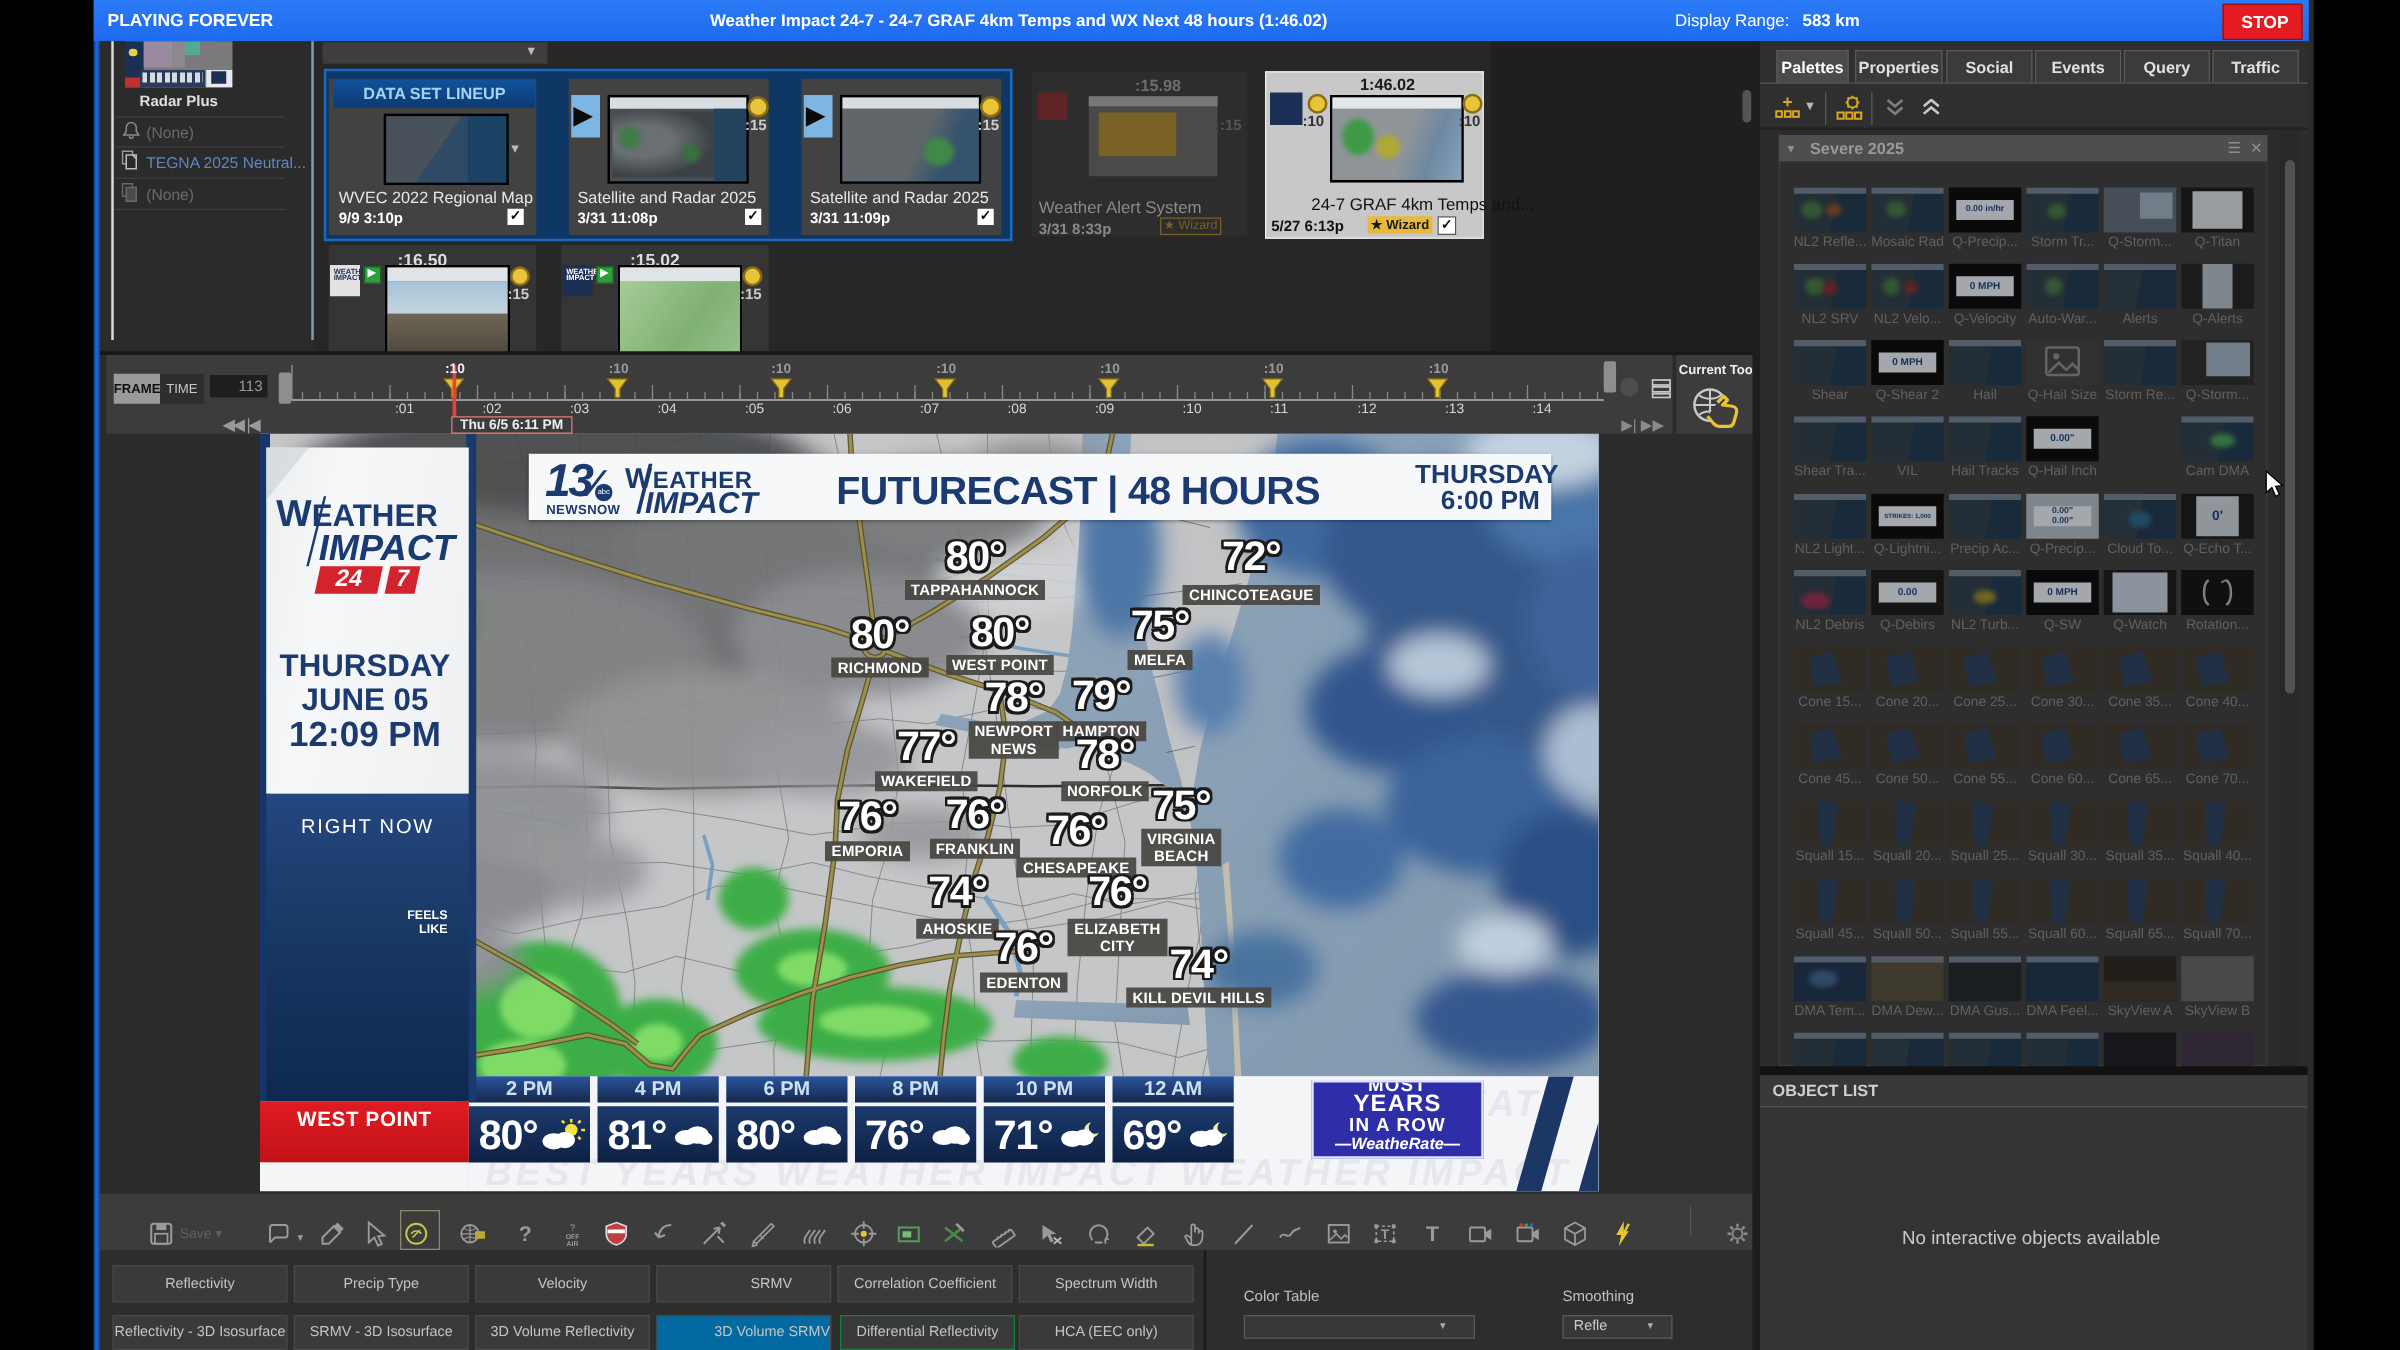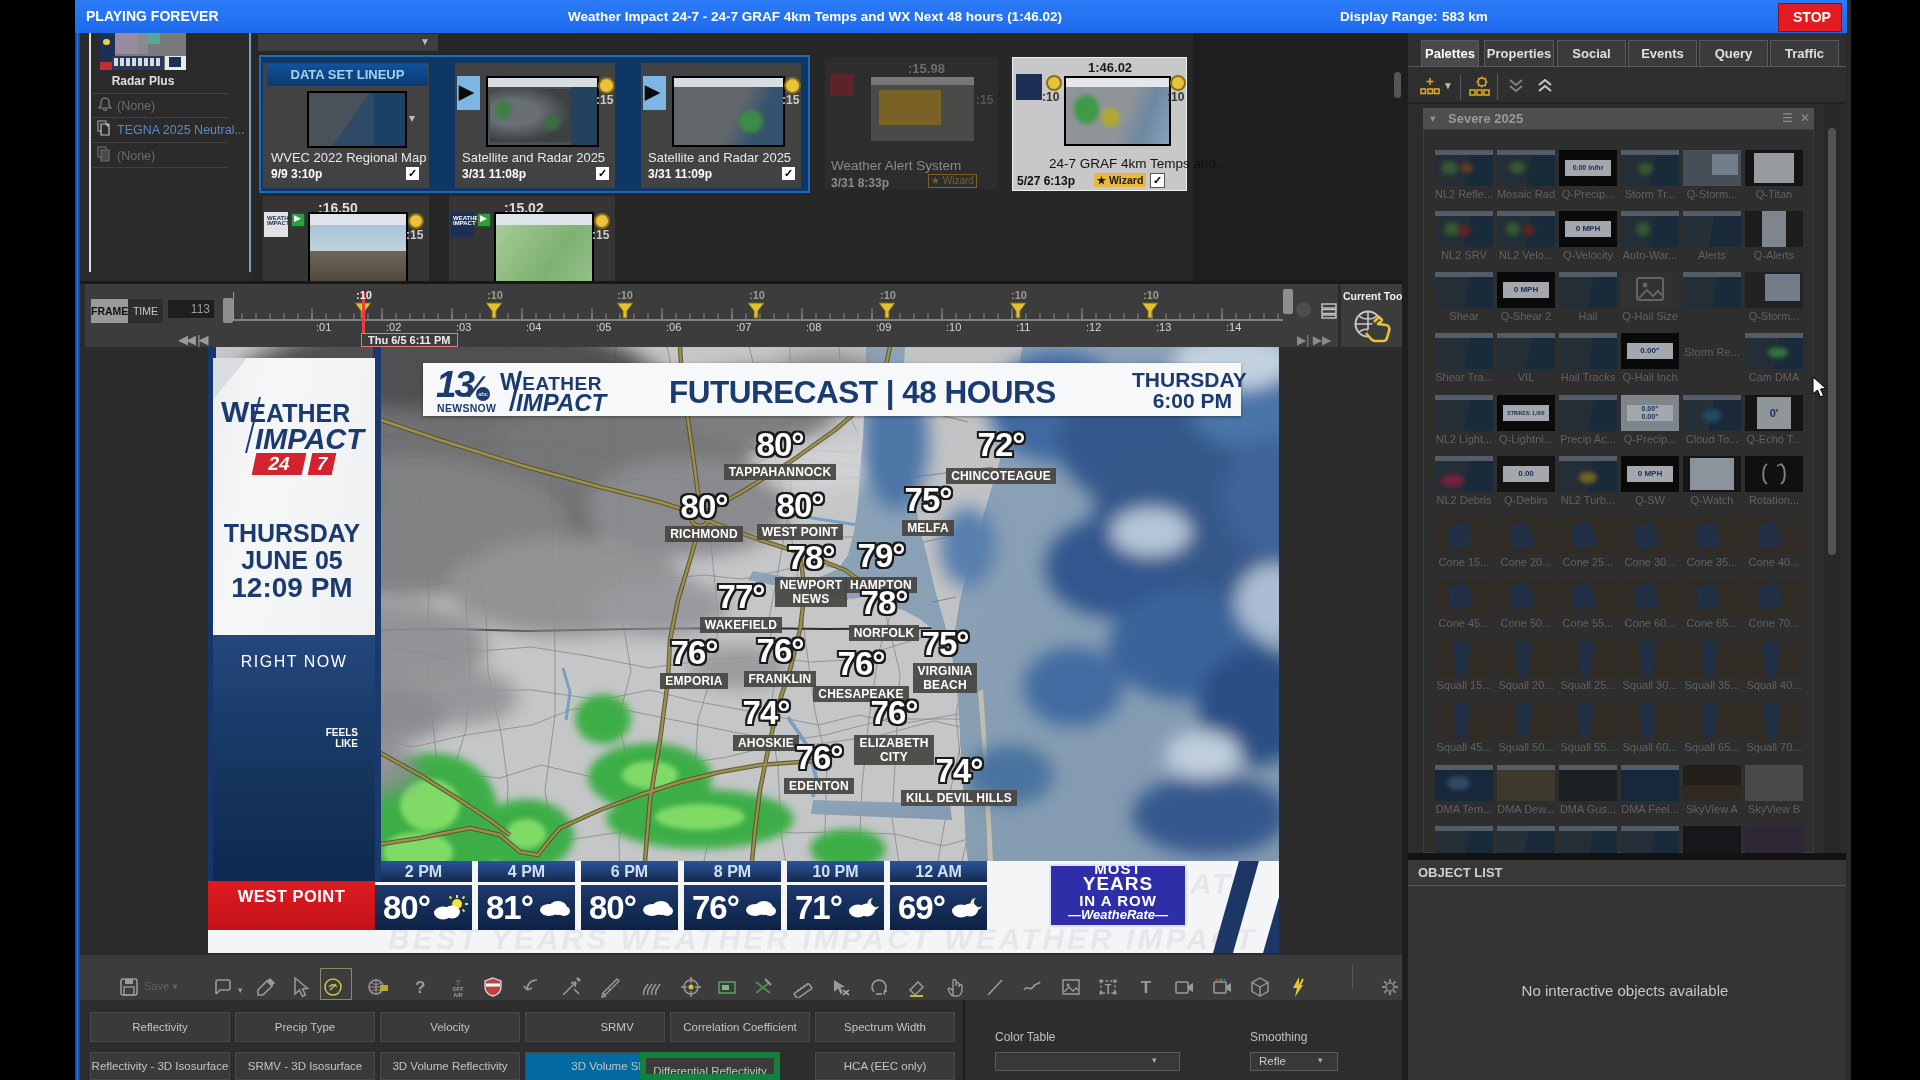--- a/index.html
+++ b/index.html
@@ -19,21 +19,21 @@
 .pbox{position:absolute;left:10%;top:28%;width:80%;height:44%;background:#c8cdd2;color:#1b3a70;font-weight:bold;text-align:center;display:flex;align-items:center;justify-content:center;}
 </style></head>
 <body>
 <div id="win"></div>
 <div class="bl" style="left:75px"></div>
 <div class="bl" style="left:1842px;height:33px"></div>
 
 <div class="ab" style="left:75px;top:0;width:1772px;height:33px;background:linear-gradient(180deg,#2b7bf7,#1e6aee);"></div>
 <div class="txt" style="left:86px;top:8px;font-size:14px;font-weight:bold;color:#fff;">PLAYING FOREVER</div>
 <div class="txt" style="left:568px;top:9px;font-size:13.5px;font-weight:bold;color:#fff;">Weather Impact 24-7 - 24-7 GRAF 4km Temps and WX Next 48 hours (1:46.02)</div>
-<div class="txt" style="left:1340px;top:9px;font-size:13.5px;font-weight:bold;color:#fff;">Display Range:</div>
+<div class="txt" style="left:1340px;top:9px;font-size:13.5px;font-weight:normal;color:#fff;">Display Range:</div>
 <div class="txt" style="left:1442px;top:9px;font-size:13.5px;font-weight:bold;color:#fff;">583 km</div>
 <div class="ab" style="left:1778px;top:3px;width:62px;height:27px;background:#e41b20;border:1px solid #8d1113;"></div>
 <div class="txt" style="left:1793px;top:9px;font-size:14px;font-weight:bold;color:#fff;">STOP</div>
 
 <div class="ab" style="left:80px;top:33px;width:170px;height:248px;background:#2b2b2b;"></div>
 <div class="ab" style="left:89px;top:33px;width:2px;height:239px;background:#dcdcdc;"></div>
 <div id="radarplus-thumb" class="ab" style="left:100px;top:33px;width:86px;height:37px;background:#7a7a7c;overflow:hidden;">
 <div class="ab" style="left:0;top:0;width:18%;height:100%;background:#1c2f55;"></div>
 <div class="ab" style="left:4%;top:15%;width:8%;height:18%;background:#e8d43c;border-radius:50%;"></div>
 <div class="ab" style="left:18%;top:0;width:26%;height:58%;background:#9a8aa0;"></div>
@@ -757,21 +757,21 @@
 <div class="ab" style="left:90px;top:1012px;width:140px;height:30px;background:#3a3a3a;border:1px solid #484848;box-sizing:border-box;color:#c4c4c4;font-size:11.5px;text-align:center;line-height:28px;overflow:hidden;">Reflectivity</div>
 <div class="ab" style="left:235px;top:1012px;width:140px;height:30px;background:#3a3a3a;border:1px solid #484848;box-sizing:border-box;color:#c4c4c4;font-size:11.5px;text-align:center;line-height:28px;overflow:hidden;">Precip Type</div>
 <div class="ab" style="left:380px;top:1012px;width:140px;height:30px;background:#3a3a3a;border:1px solid #484848;box-sizing:border-box;color:#c4c4c4;font-size:11.5px;text-align:center;line-height:28px;overflow:hidden;">Velocity</div>
 <div class="ab" style="left:525px;top:1012px;width:140px;height:30px;background:#3a3a3a;border:1px solid #484848;box-sizing:border-box;color:#c4c4c4;font-size:11.5px;text-align:center;line-height:28px;overflow:hidden;padding-left:44px;">SRMV</div>
 <div class="ab" style="left:670px;top:1012px;width:140px;height:30px;background:#3a3a3a;border:1px solid #484848;box-sizing:border-box;color:#c4c4c4;font-size:11.5px;text-align:center;line-height:28px;overflow:hidden;">Correlation Coefficient</div>
 <div class="ab" style="left:815px;top:1012px;width:140px;height:30px;background:#3a3a3a;border:1px solid #484848;box-sizing:border-box;color:#c4c4c4;font-size:11.5px;text-align:center;line-height:28px;overflow:hidden;">Spectrum Width</div>
 <div class="ab" style="left:90px;top:1052px;width:140px;height:28px;background:#3a3a3a;border:1px solid #484848;box-sizing:border-box;color:#c4c4c4;font-size:11.5px;text-align:center;line-height:26px;overflow:hidden;">Reflectivity - 3D Isosurface</div>
 <div class="ab" style="left:235px;top:1052px;width:140px;height:28px;background:#3a3a3a;border:1px solid #484848;box-sizing:border-box;color:#c4c4c4;font-size:11.5px;text-align:center;line-height:26px;overflow:hidden;">SRMV - 3D Isosurface</div>
 <div class="ab" style="left:380px;top:1052px;width:140px;height:28px;background:#3a3a3a;border:1px solid #484848;box-sizing:border-box;color:#c4c4c4;font-size:11.5px;text-align:center;line-height:26px;overflow:hidden;">3D Volume Reflectivity</div>
 <div class="ab" style="left:525px;top:1052px;width:140px;height:40px;background:#0369a1;border:1px solid #484848;box-sizing:border-box;color:#c4c4c4;font-size:11.5px;text-align:right;line-height:26px;overflow:hidden;">3D Volume SRMV</div>
-<div class="ab" style="left:640px;top:1052px;width:140px;height:28px;background:#3a3a3a;border:6px solid #15803d;box-sizing:border-box;color:#c4c4c4;font-size:11.5px;text-align:center;line-height:26px;overflow:hidden;">Differential Reflectivity</div>
+<div class="ab" style="left:672px;top:1052px;width:140px;height:28px;background:#3a3a3a;border:1px solid #15803d;box-sizing:border-box;color:#c4c4c4;font-size:11.5px;text-align:center;line-height:26px;overflow:hidden;">Differential Reflectivity</div>
 <div class="ab" style="left:815px;top:1052px;width:140px;height:28px;background:#3a3a3a;border:1px solid #484848;box-sizing:border-box;color:#c4c4c4;font-size:11.5px;text-align:center;line-height:26px;overflow:hidden;">HCA (EEC only)</div>
 <div class="ab" style="left:963px;top:1000px;width:2px;height:80px;background:#1c1c1c;"></div>
 <div class="txt" style="left:995px;top:1030px;font-size:12px;color:#c0c0c0;">Color Table</div>
 <div class="ab" style="left:995px;top:1052px;width:185px;height:19px;background:#383838;border:1px solid #5a5a5a;box-sizing:border-box;"></div>
 <div class="txt" style="left:1152px;top:1055px;font-size:9px;color:#aaa;">▾</div>
 <div class="txt" style="left:1250px;top:1030px;font-size:12px;color:#c0c0c0;">Smoothing</div>
 <div class="ab" style="left:1250px;top:1052px;width:88px;height:19px;background:#383838;border:1px solid #5a5a5a;box-sizing:border-box;color:#ccc;font-size:11.5px;line-height:17px;padding-left:8px;">Refle</div>
 <div class="txt" style="left:1318px;top:1055px;font-size:9px;color:#aaa;">▾</div>
 
 <div class="ab" style="left:1402px;top:33px;width:6px;height:1047px;background:#1e1e1e;"></div>
@@ -897,21 +897,21 @@
 <div class="ab plab" style="left:1553px;top:310px;">Hail</div>
 <div class="ab pth" style="left:1621px;top:272px;background:#3c3c3c;"><svg width="58" height="36" viewBox="0 0 58 36">
       <rect x="16" y="6" width="26" height="22" rx="2" fill="none" stroke="#7a7a7a" stroke-width="2"></rect>
       <circle cx="24" cy="13" r="2.5" fill="#7a7a7a"></circle>
       <path d="M18 26 l8 -8 6 6 5 -5 5 5" fill="none" stroke="#7a7a7a" stroke-width="2"></path>
     </svg></div>
 <div class="ab plab" style="left:1615px;top:310px;">Q-Hail Size</div>
 <div class="ab pth" style="left:1683px;top:272px;background:linear-gradient(100deg,#2c3842 55%,#1f3448 55%);">
     <div class="ab" style="left:0;top:0;width:100%;height:15%;background:#66727e;"></div>
   </div>
-<div class="ab plab" style="left:1677px;top:310px;margin-top:36px;">Storm Re...</div>
+<div class="ab plab" style="left:1677px;top:310px;">Storm Re...</div>
 <div class="ab pth" style="left:1745px;top:272px;background:#2a2a2a;">
     <div class="ab" style="left:35%;top:5%;width:60%;height:75%;background:#8a98a6;"></div>
   </div>
 <div class="ab plab" style="left:1739px;top:310px;">Q-Storm...</div>
 <div class="ab pth" style="left:1435px;top:333px;background:linear-gradient(100deg,#2c3842 55%,#1f3448 55%);">
     <div class="ab" style="left:0;top:0;width:100%;height:15%;background:#66727e;"></div>
   </div>
 <div class="ab plab" style="left:1429px;top:371px;">Shear Tra...</div>
 <div class="ab pth" style="left:1497px;top:333px;background:linear-gradient(100deg,#2c3842 55%,#1f3448 55%);">
     <div class="ab" style="left:0;top:0;width:100%;height:15%;background:#66727e;"></div>

